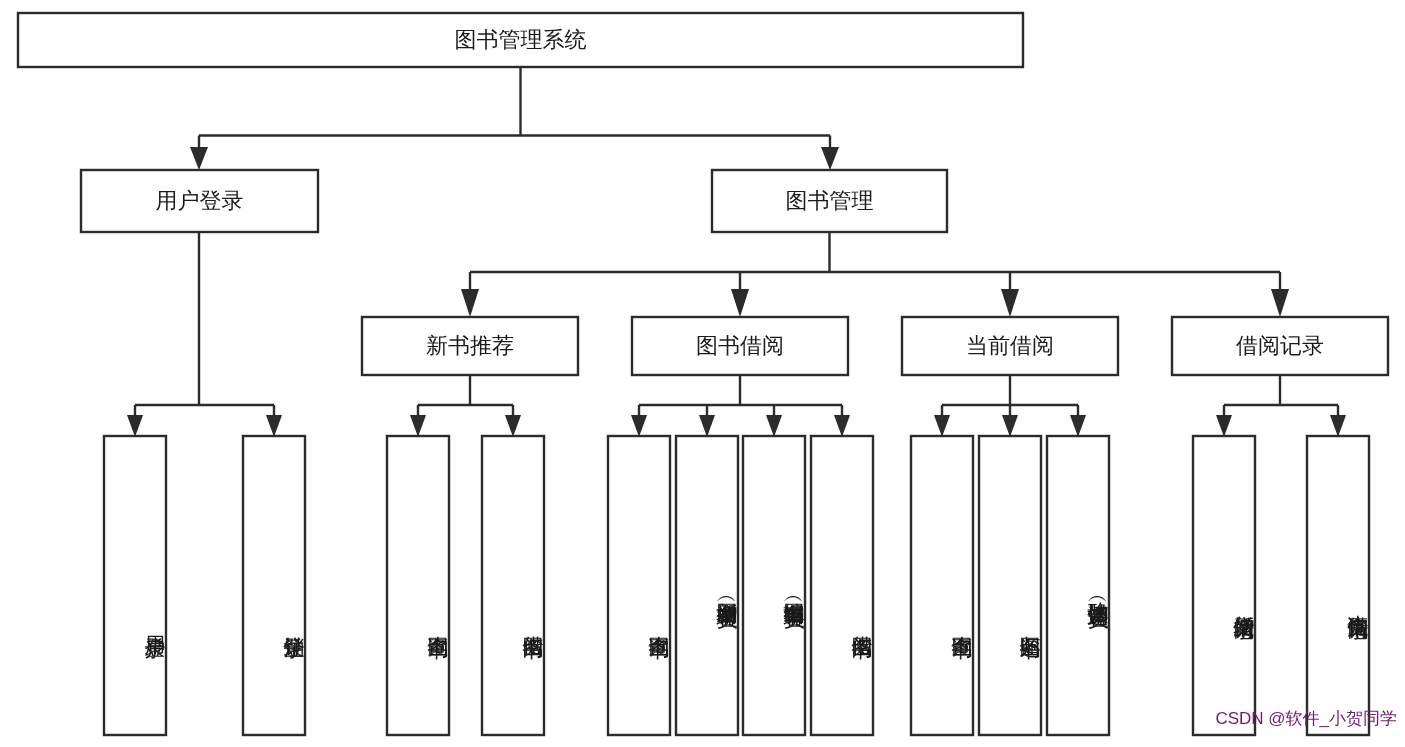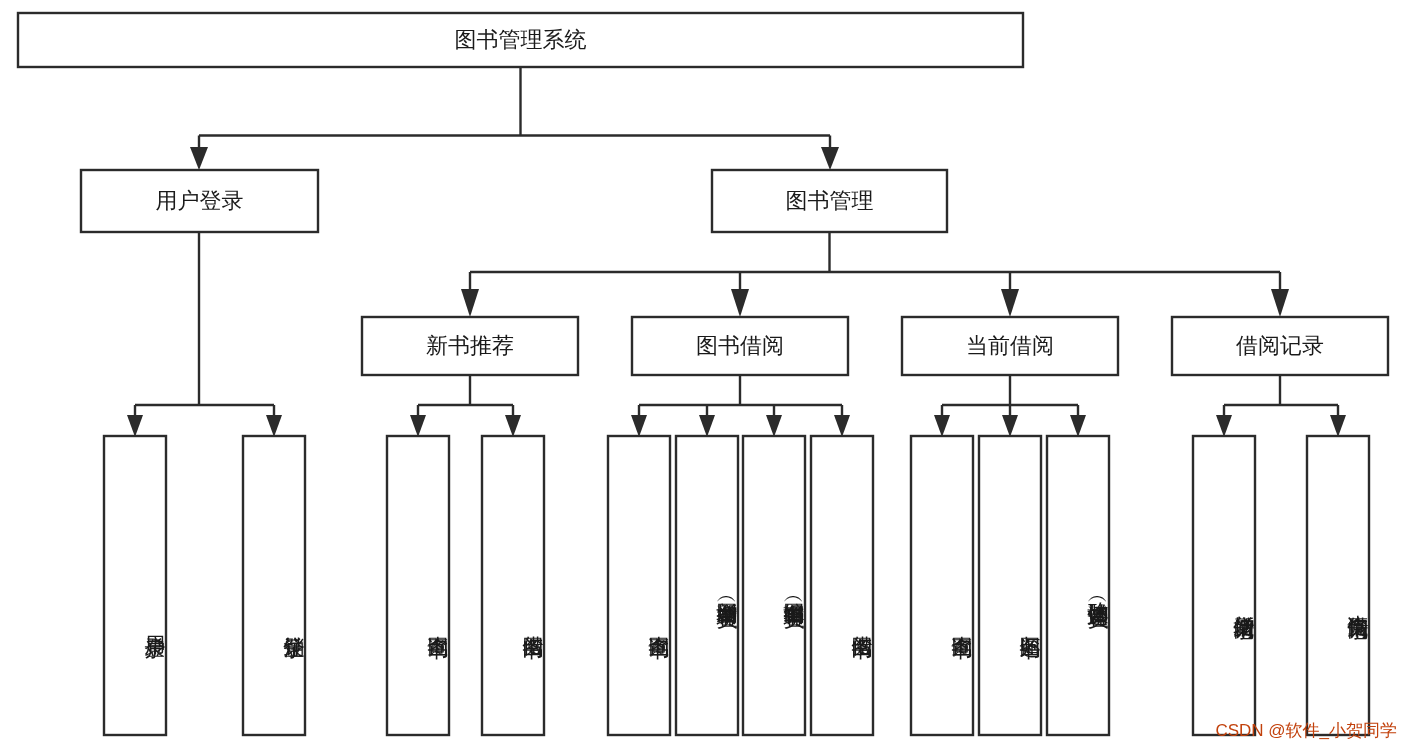--- a/index.html
+++ b/index.html
@@ -61,24 +61,24 @@
     display: flex;
     align-items: flex-start;
     justify-content: center;
     white-space: nowrap;
     pointer-events: none;
     user-select: none;
   }
   .watermark {
     position: absolute;
     right: 8px;
-    bottom: 5px;
+    bottom: 17px;
     font-family: "Liberation Sans", "DejaVu Sans", sans-serif;
     font-size: 17px;
-    color: #c2410c;
+    color: #701a75;
     white-space: nowrap;
     user-select: none;
   }
 </style>
 </head>
 <body>
 
 <div id="diagram-root">
 
   <svg class="diagram-canvas" viewBox="0 0 1405 747" xmlns="http://www.w3.org/2000/svg">

